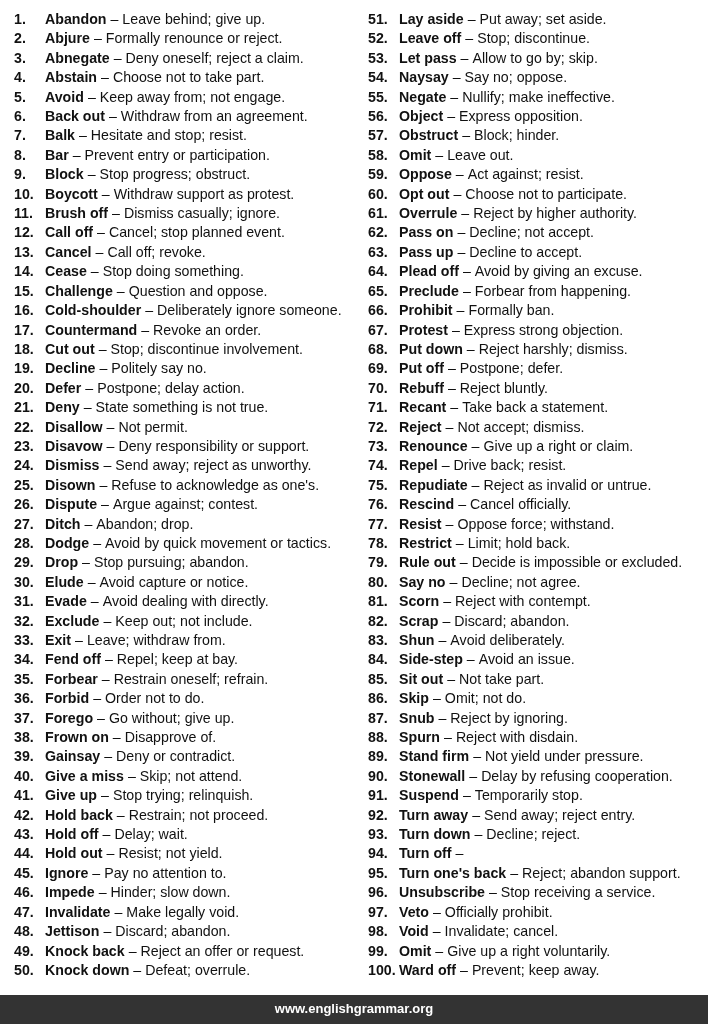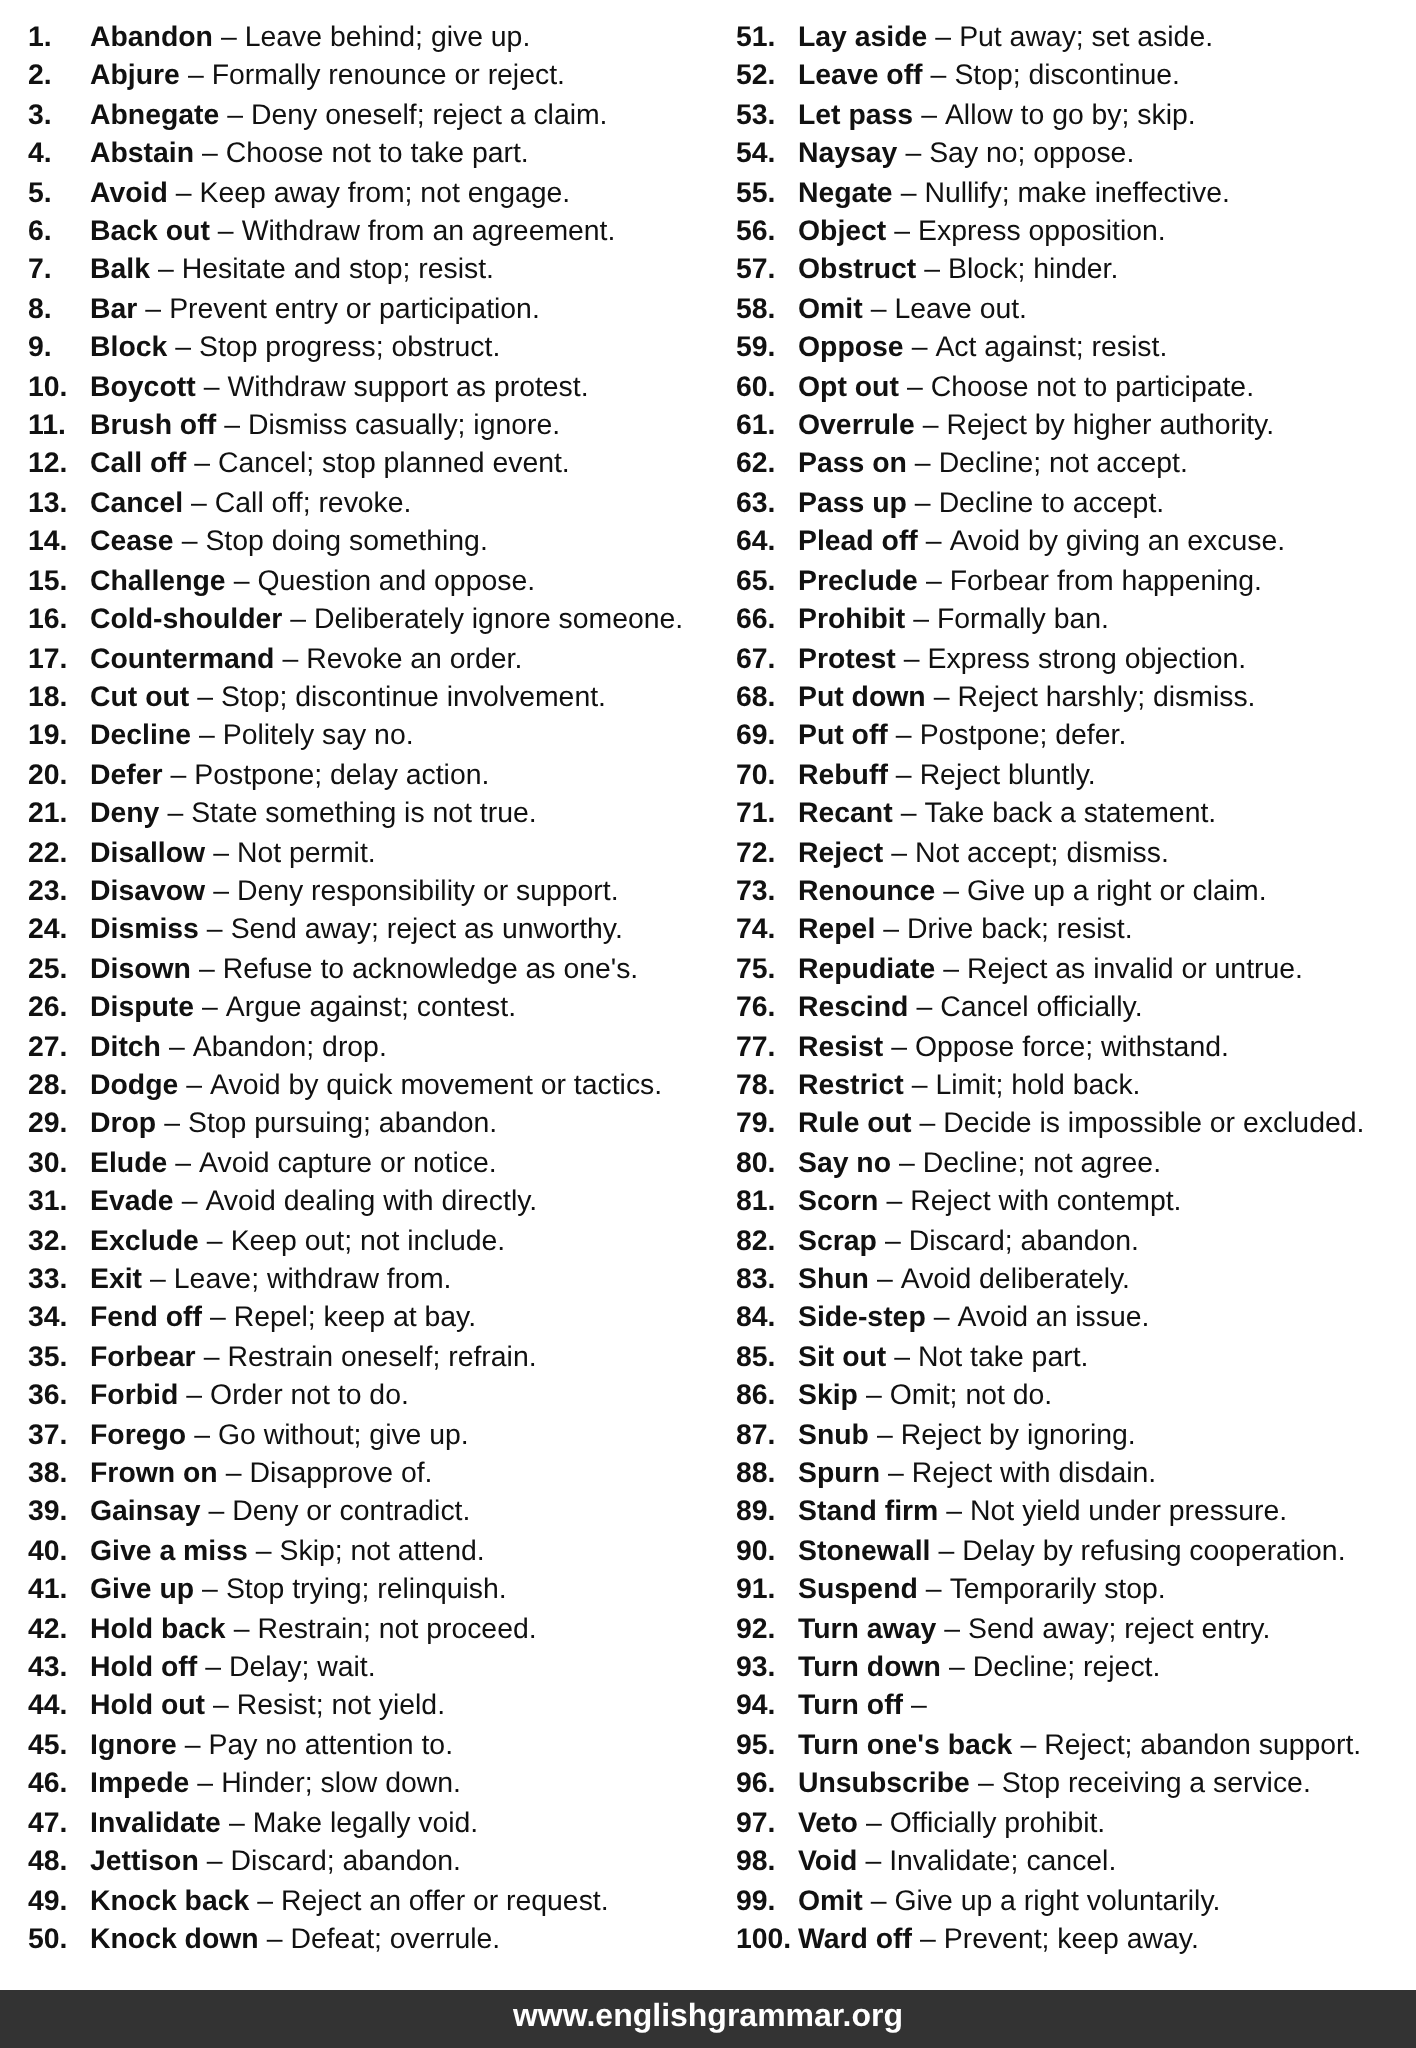--- a/index.html
+++ b/index.html
@@ -14,21 +14,21 @@
     .row {
       height: 19.42px; line-height: 19.42px; font-size: 14.2px;
       white-space: nowrap; display: flex;
     }
     .num { font-weight: bold; width: 31px; flex: none; }
     .word { font-weight: bold; }
     .dash { padding: 0 4px; }
     .footer {
       position: absolute; left: 0; top: 995px; width: 708px; height: 29px;
       background: #333333; color: #ffffff; text-align: center;
-      font-weight: bold; font-size: 16px; line-height: 28px;
+      font-weight: bold; font-size: 13px; line-height: 28px;
     }
   </style>
 </head>
 <body>
 
 <div class="col col-left">
     <div class="row">
       <span class="num">1.</span>
       <span class="word">Abandon</span>
       <span class="dash">–</span>

